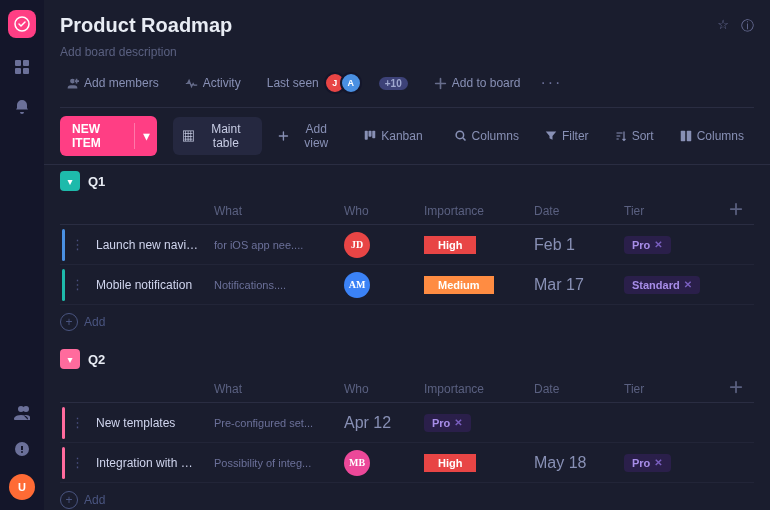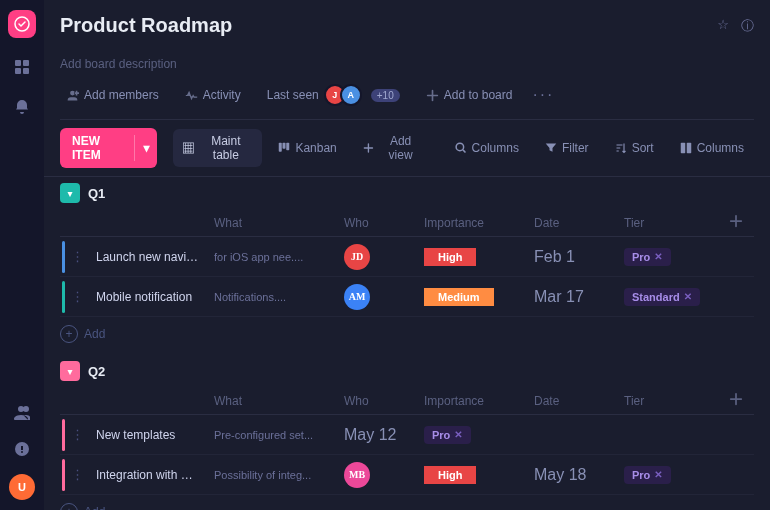--- a/index.html
+++ b/index.html
@@ -76,21 +76,21 @@
     }
 
     
     .header {
       padding: 14px 16px 0;
     }
     .header-top {
       display: flex;
       align-items: center;
       justify-content: space-between;
-      margin-bottom: 20px;
+      margin-bottom: 8px;
     }
     .page-title {
       font-size: 20px;
       font-weight: 700;
       color: #e8ecf4;
     }
     .header-icons {
       display: flex;
       gap: 12px;
       color: #6b7099;
@@ -134,21 +134,22 @@
       justify-content: center;
       color: white;
       font-weight: bold;
     }
     .badge-count {
       background: #3d4278;
       color: #a0a8d0;
       border-radius: 10px;
       padding: 1px 6px;
       font-size: 10px;
-      margin-left: 4px;
+      margin-left: 12px;
+      font-weight: bold;
     }
     .more-btn {
       color: #6b7099;
       cursor: pointer;
       font-size: 16px;
       letter-spacing: 2px;
     }
 
     
     .toolbar {
@@ -466,31 +467,31 @@
       <span class="new-item-chevron">▾</span>
     </div>
     <button class="toolbar-btn active">
       <svg width="12" height="12" fill="currentColor" viewBox="0 0 16 16">
         <path d="M0 0h16v16H0V0zm1 1v14h14V1H1zm1 3h12v1H2V4zm0 4h12v1H2V8zm0 4h12v1H2v-1zM4 1v14H3V1h1zm4 0v14H7V1h1zm4 0v14h-1V1h1z"></path>
       </svg>
       <span>Maint table</span>
     </button>
     <button class="toolbar-btn">
       <svg width="12" height="12" fill="currentColor" viewBox="0 0 16 16">
+        <path d="M8 2v12M2 8h12" stroke="currentColor" stroke-width="2" fill="none" stroke-linecap="round"></path>
+      </svg>
+      <span>Add view</span>
+    </button>
+    <button class="toolbar-btn">
+      <svg width="12" height="12" fill="currentColor" viewBox="0 0 16 16">
         <rect x="1" y="1" width="4" height="12" rx="1"></rect>
           <rect x="6" y="1" width="4" height="8" rx="1"></rect>
           <rect x="11" y="1" width="4" height="10" rx="1"></rect>
       </svg>
       <span>Kanban</span>
-    </button>
-    <button class="toolbar-btn">
-      <svg width="12" height="12" fill="currentColor" viewBox="0 0 16 16">
-        <path d="M8 2v12M2 8h12" stroke="currentColor" stroke-width="2" fill="none" stroke-linecap="round"></path>
-      </svg>
-      <span>Add view</span>
     </button>
     <div style="flex:1"></div>
     <button class="toolbar-btn">
       <svg width="12" height="12" fill="none" stroke="currentColor" stroke-width="2" viewBox="0 0 16 16">
         <circle cx="6.5" cy="6.5" r="5"></circle>
           <line x1="10.5" y1="10.5" x2="14" y2="14"></line>
       </svg>
       <span>Columns</span>
     </button>
     <button class="toolbar-btn">
@@ -610,21 +611,21 @@
           </div>
         </div>
 
         <div class="table-row">
           <div class="row-cell-first">
             <div class="row-indicator ind-pink"></div>
             <span class="row-drag">⋮</span>
           </div>
           <div class="row-name">New templates</div>
           <div class="row-what">Pre-configured set...</div>
-          <div class="row-date">May 12</div>
+          <div class="row-date">Apr 12</div>
           <div class="row-tier">
             <span class="tier-badge">
               <span>Pro</span>
               <span class="close-x">✕</span>
             </span>
           </div>
           <div class="row-add"></div>
         </div>
 
         <div class="table-row">

